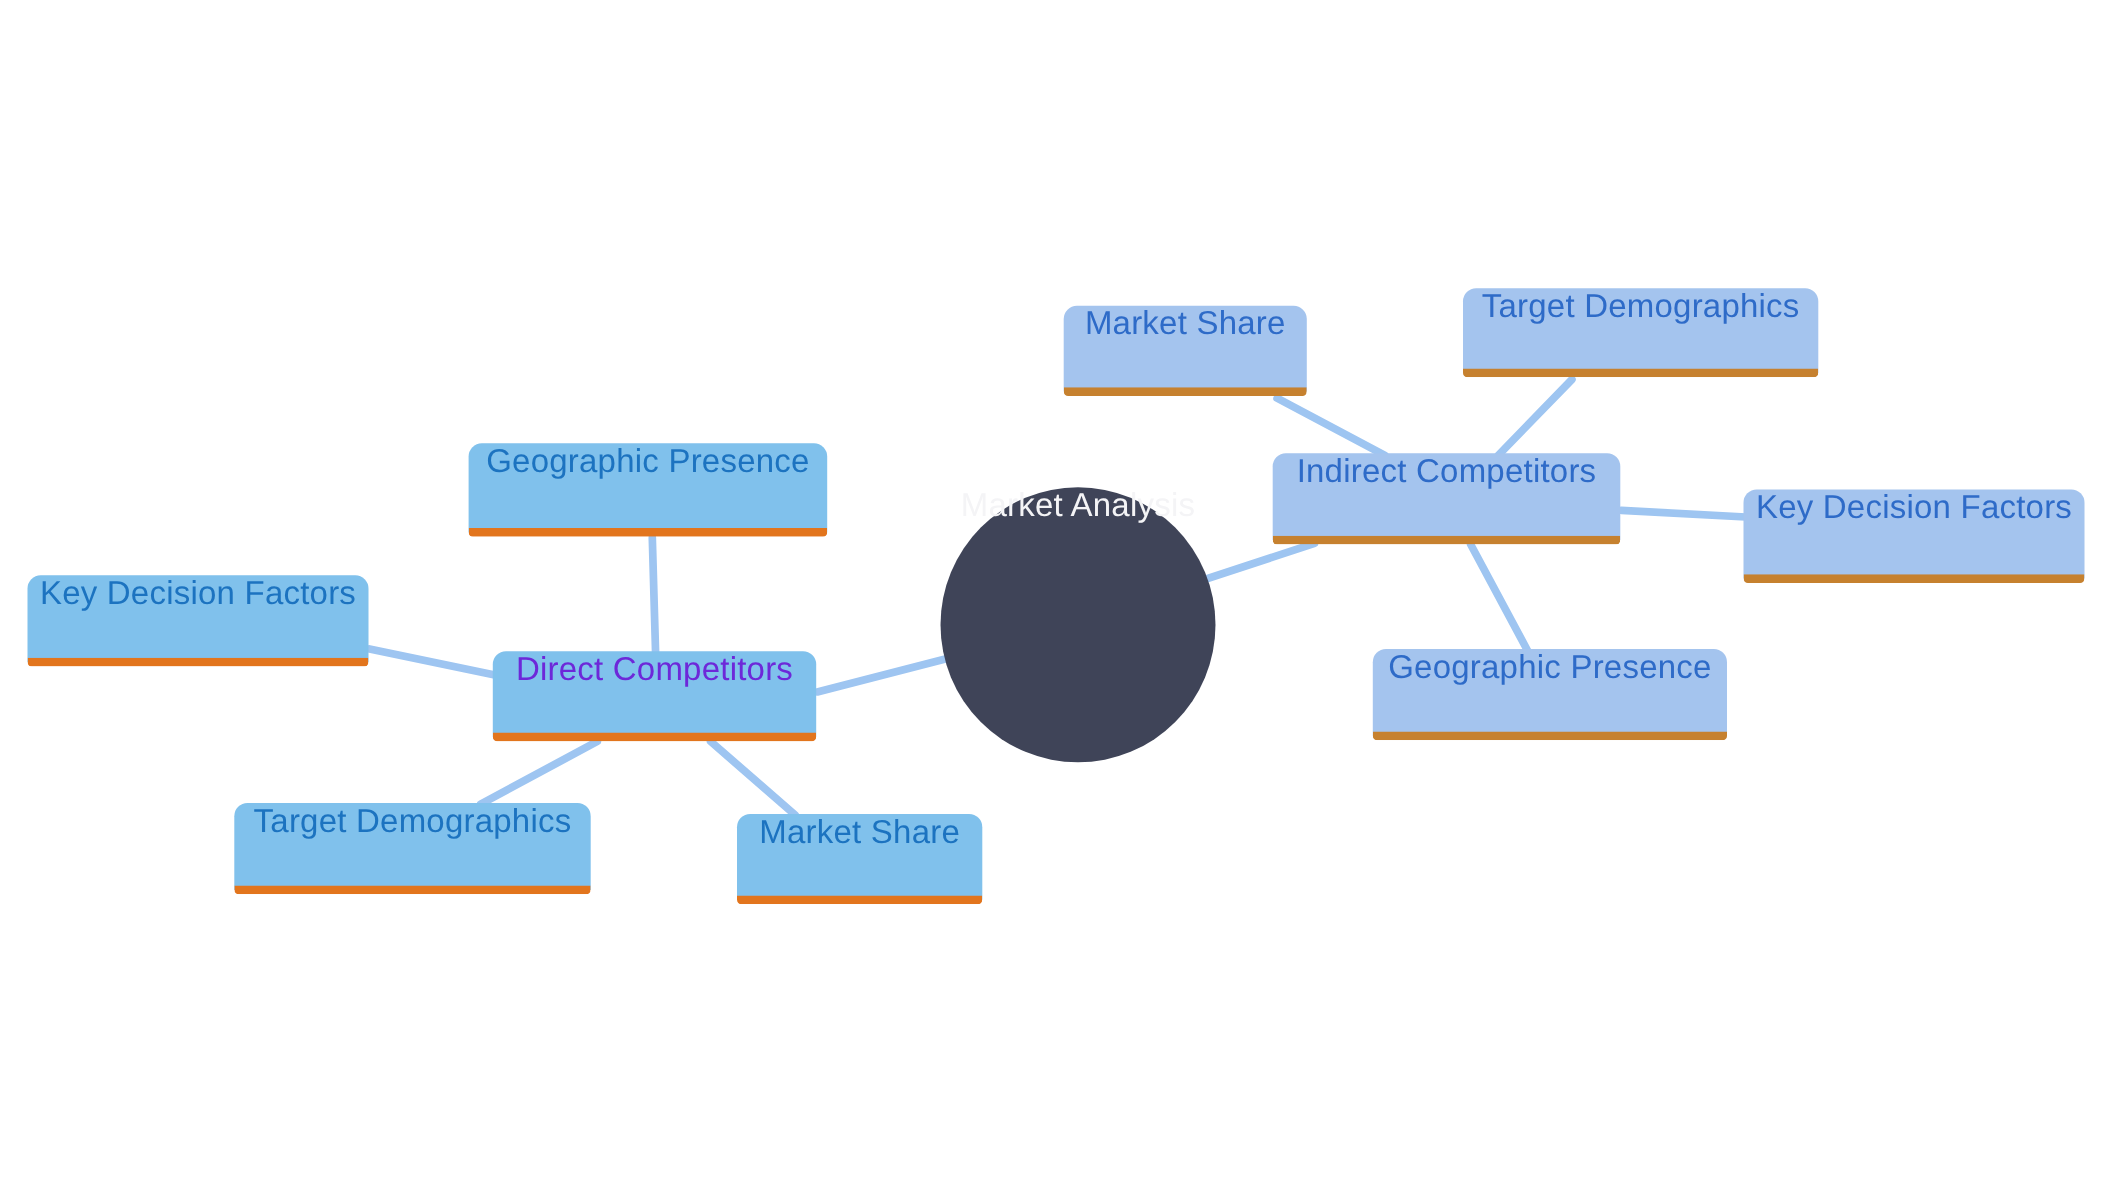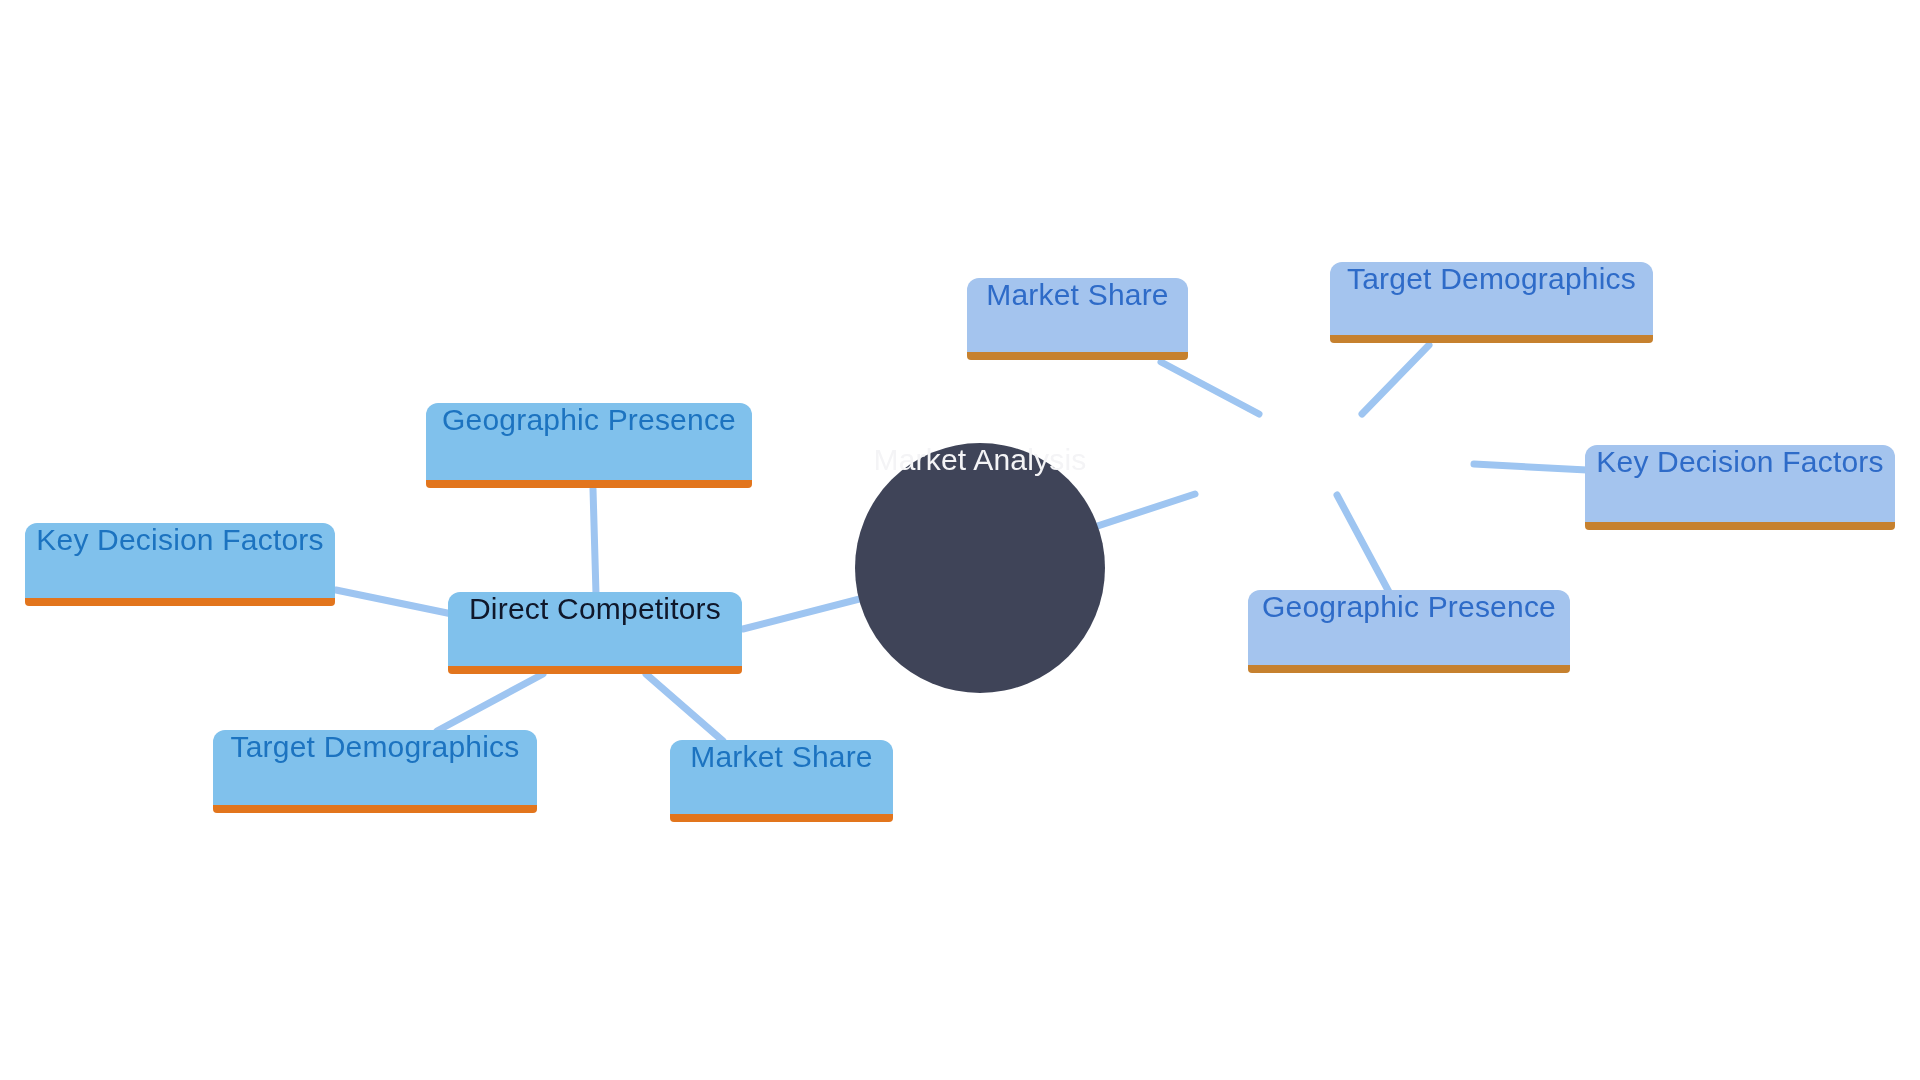--- a/index.html
+++ b/index.html
@@ -64,34 +64,37 @@
       <line x1="437" y1="731" x2="543" y2="674" stroke="#9ec5f1" stroke-width="7" stroke-linecap="round"></line>
       <line x1="723" y1="741" x2="646" y2="674" stroke="#9ec5f1" stroke-width="7" stroke-linecap="round"></line>
       <line x1="743" y1="629" x2="972" y2="570" stroke="#9ec5f1" stroke-width="7" stroke-linecap="round"></line>
       <line x1="988" y1="562" x2="1195" y2="494" stroke="#9ec5f1" stroke-width="7" stroke-linecap="round"></line>
       <line x1="1161" y1="362" x2="1259" y2="414" stroke="#9ec5f1" stroke-width="7" stroke-linecap="round"></line>
       <line x1="1429" y1="345" x2="1362" y2="414" stroke="#9ec5f1" stroke-width="7" stroke-linecap="round"></line>
       <line x1="1474" y1="464" x2="1587" y2="470" stroke="#9ec5f1" stroke-width="7" stroke-linecap="round"></line>
       <line x1="1337" y1="495" x2="1389" y2="592" stroke="#9ec5f1" stroke-width="7" stroke-linecap="round"></line>
     </svg>
   <div class="node-layer">
-      <div class="node left" style="left: 448px; top: 592px; width: 294px; height: 82px; background: rgb(128, 193, 236); border-bottom: 8px solid rgb(226, 117, 29); color: #0f172a;">
+      <div class="node left" style="left: 448px; top: 592px; width: 294px; height: 82px; background: rgb(128, 193, 236); border-bottom: 8px solid rgb(226, 117, 29); color: #6d28d9;">
         <span class="label">Direct Competitors</span>
       </div>
       <div class="node left" style="left: 426px; top: 403px; width: 326px; height: 85px; background: rgb(128, 193, 236); border-bottom: 8px solid rgb(226, 117, 29); color: rgb(28, 115, 192);">
         <span class="label">Geographic Presence</span>
       </div>
       <div class="node left" style="left: 25px; top: 523px; width: 310px; height: 83px; background: rgb(128, 193, 236); border-bottom: 8px solid rgb(226, 117, 29); color: rgb(28, 115, 192);">
         <span class="label">Key Decision Factors</span>
       </div>
       <div class="node left" style="left: 213px; top: 730px; width: 324px; height: 83px; background: rgb(128, 193, 236); border-bottom: 8px solid rgb(226, 117, 29); color: rgb(28, 115, 192);">
         <span class="label">Target Demographics</span>
       </div>
       <div class="node left" style="left: 670px; top: 740px; width: 223px; height: 82px; background: rgb(128, 193, 236); border-bottom: 8px solid rgb(226, 117, 29); color: rgb(28, 115, 192);">
         <span class="label">Market Share</span>
+      </div>
+      <div class="node right" style="left: 1157px; top: 412px; width: 316px; height: 83px; background: rgb(164, 196, 238); border-bottom: 8px solid rgb(198, 129, 47); color: rgb(46, 107, 200);">
+        <span class="label">Indirect Competitors</span>
       </div>
       <div class="node right" style="left: 967px; top: 278px; width: 221px; height: 82px; background: rgb(164, 196, 238); border-bottom: 8px solid rgb(198, 129, 47); color: rgb(46, 107, 200);">
         <span class="label">Market Share</span>
       </div>
       <div class="node right" style="left: 1330px; top: 262px; width: 323px; height: 81px; background: rgb(164, 196, 238); border-bottom: 8px solid rgb(198, 129, 47); color: rgb(46, 107, 200);">
         <span class="label">Target Demographics</span>
       </div>
       <div class="node right" style="left: 1585px; top: 445px; width: 310px; height: 85px; background: rgb(164, 196, 238); border-bottom: 8px solid rgb(198, 129, 47); color: rgb(46, 107, 200);">
         <span class="label">Key Decision Factors</span>
       </div>

